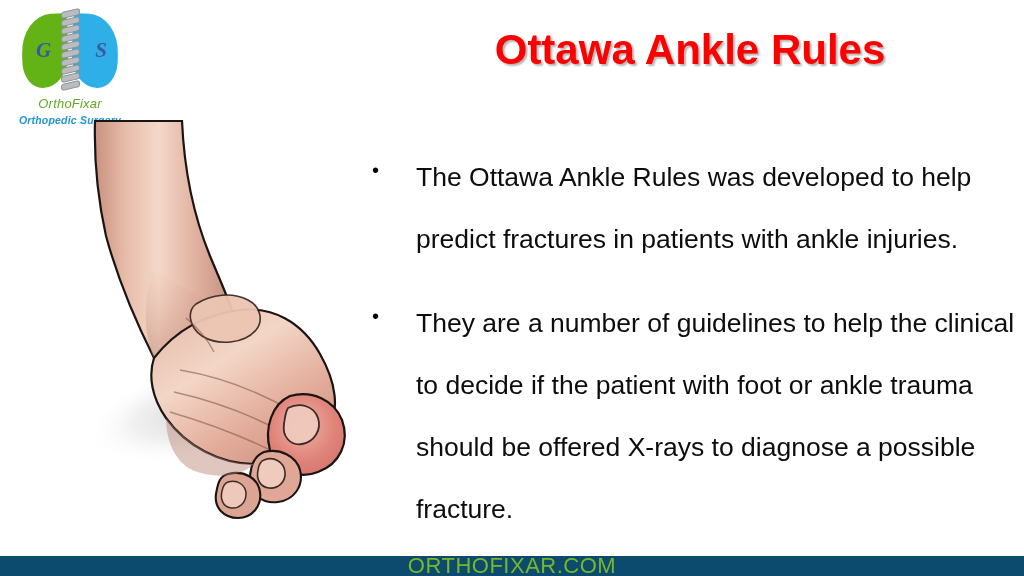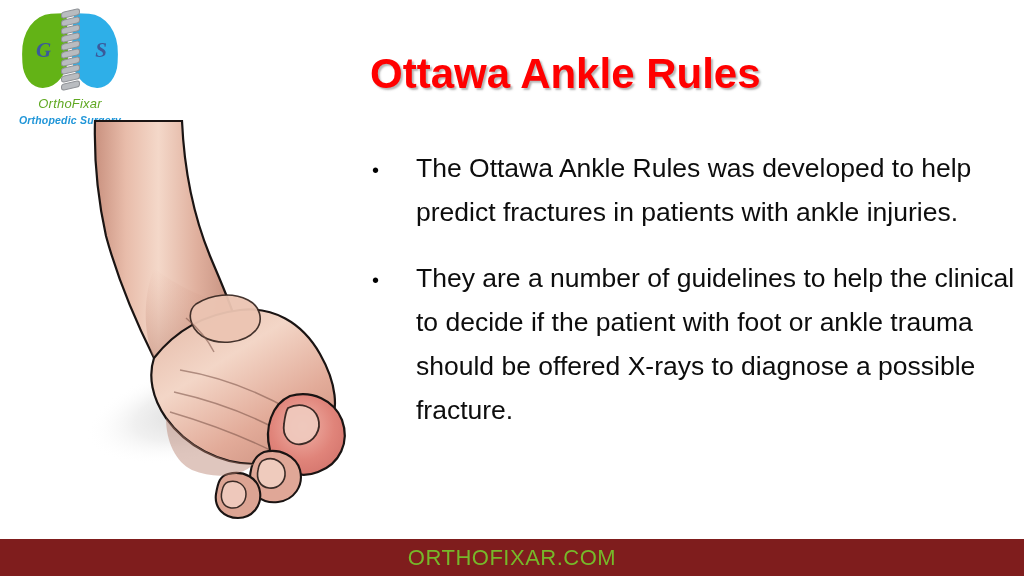--- a/index.html
+++ b/index.html
@@ -104,26 +104,26 @@
     color: #2196d8;
     letter-spacing: 0.2px;
   }
 
   
   #title {
     position: absolute;
     left: 370px;
     top: 26px;
     width: 640px;
+    text-align: center;
     font-size: 42px;
     font-weight: bold;
     color: #ff0000;
     text-shadow: 2px 2px 2px rgba(120,120,120,0.55);
     white-space: nowrap;
-    margin-top: 24px;
   }
 
   
   #body {
     position: absolute;
     left: 372px;
     top: 146px;
     width: 645px;
   }
   .bullet-row {
@@ -135,42 +135,42 @@
     flex: 0 0 auto;
     width: 44px;
     padding-top: 14px;
     font-size: 20px;
     line-height: 1;
     color: #000000;
   }
   .bullet-text {
     flex: 1 1 auto;
     font-size: 26.5px;
-    line-height: 44px;
+    line-height: 62px;
     color: #0d0d0d;
   }
 
   
   #foot-illustration {
     position: absolute;
     left: 58px;
     top: 108px;
     width: 320px;
     height: 436px;
   }
   #foot-illustration svg { display: block; }
 
   
   #footer {
     position: absolute;
     left: 0;
     bottom: 0;
     width: 1024px;
-    height: 37px;
-    background: #7f1d1d;
+    height: 20px;
+    background: #0c4a6e;
     display: flex;
     align-items: center;
     justify-content: center;
   }
   #footer-text {
     font-size: 22px;
     color: #76b82a;
     letter-spacing: 0.5px;
   }
 </style>

